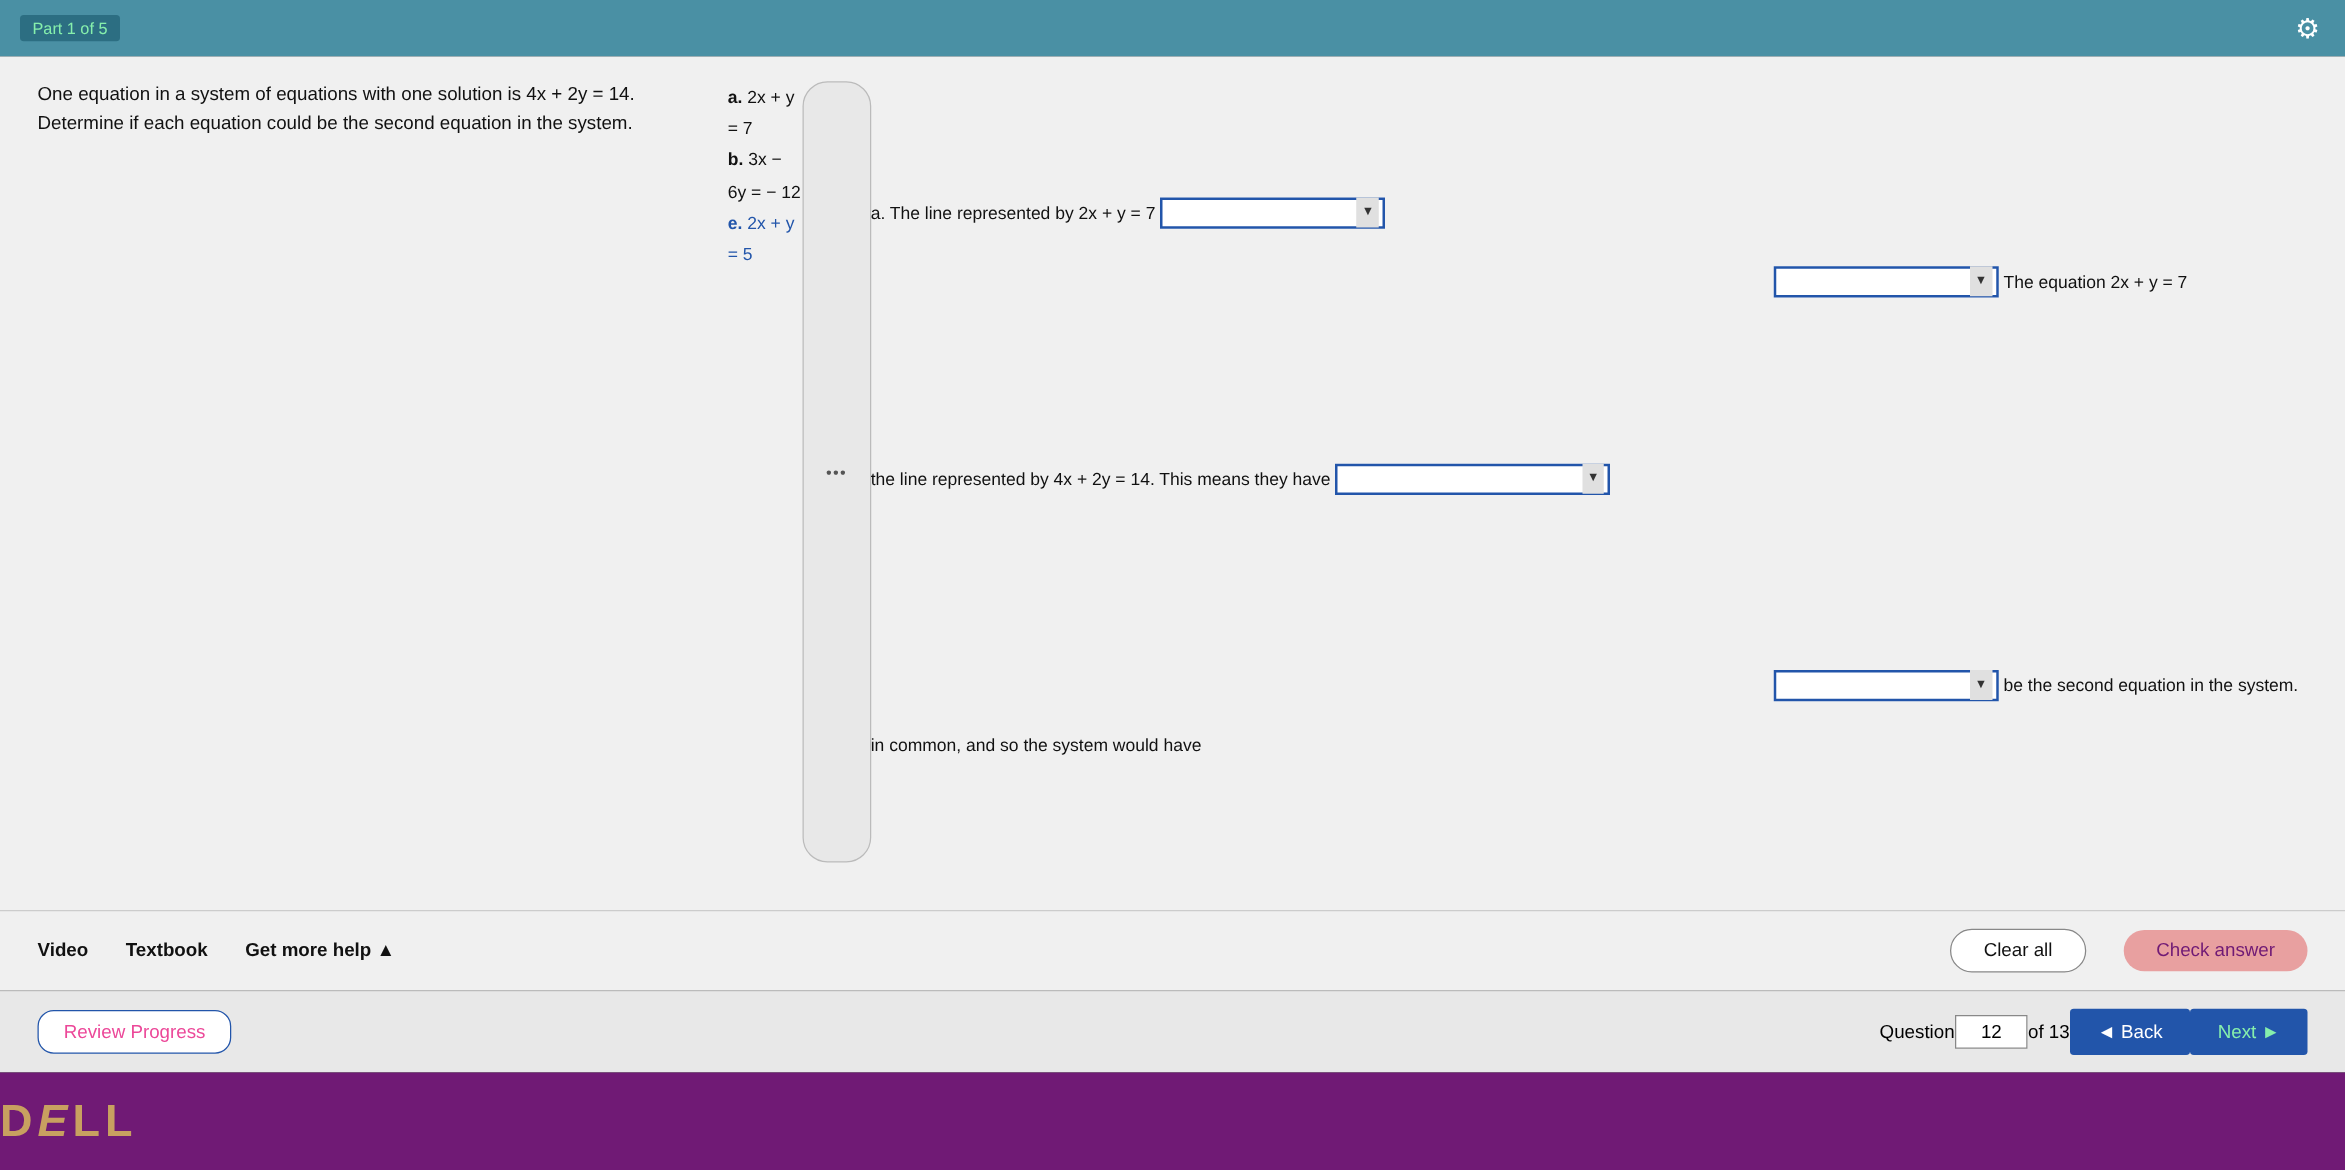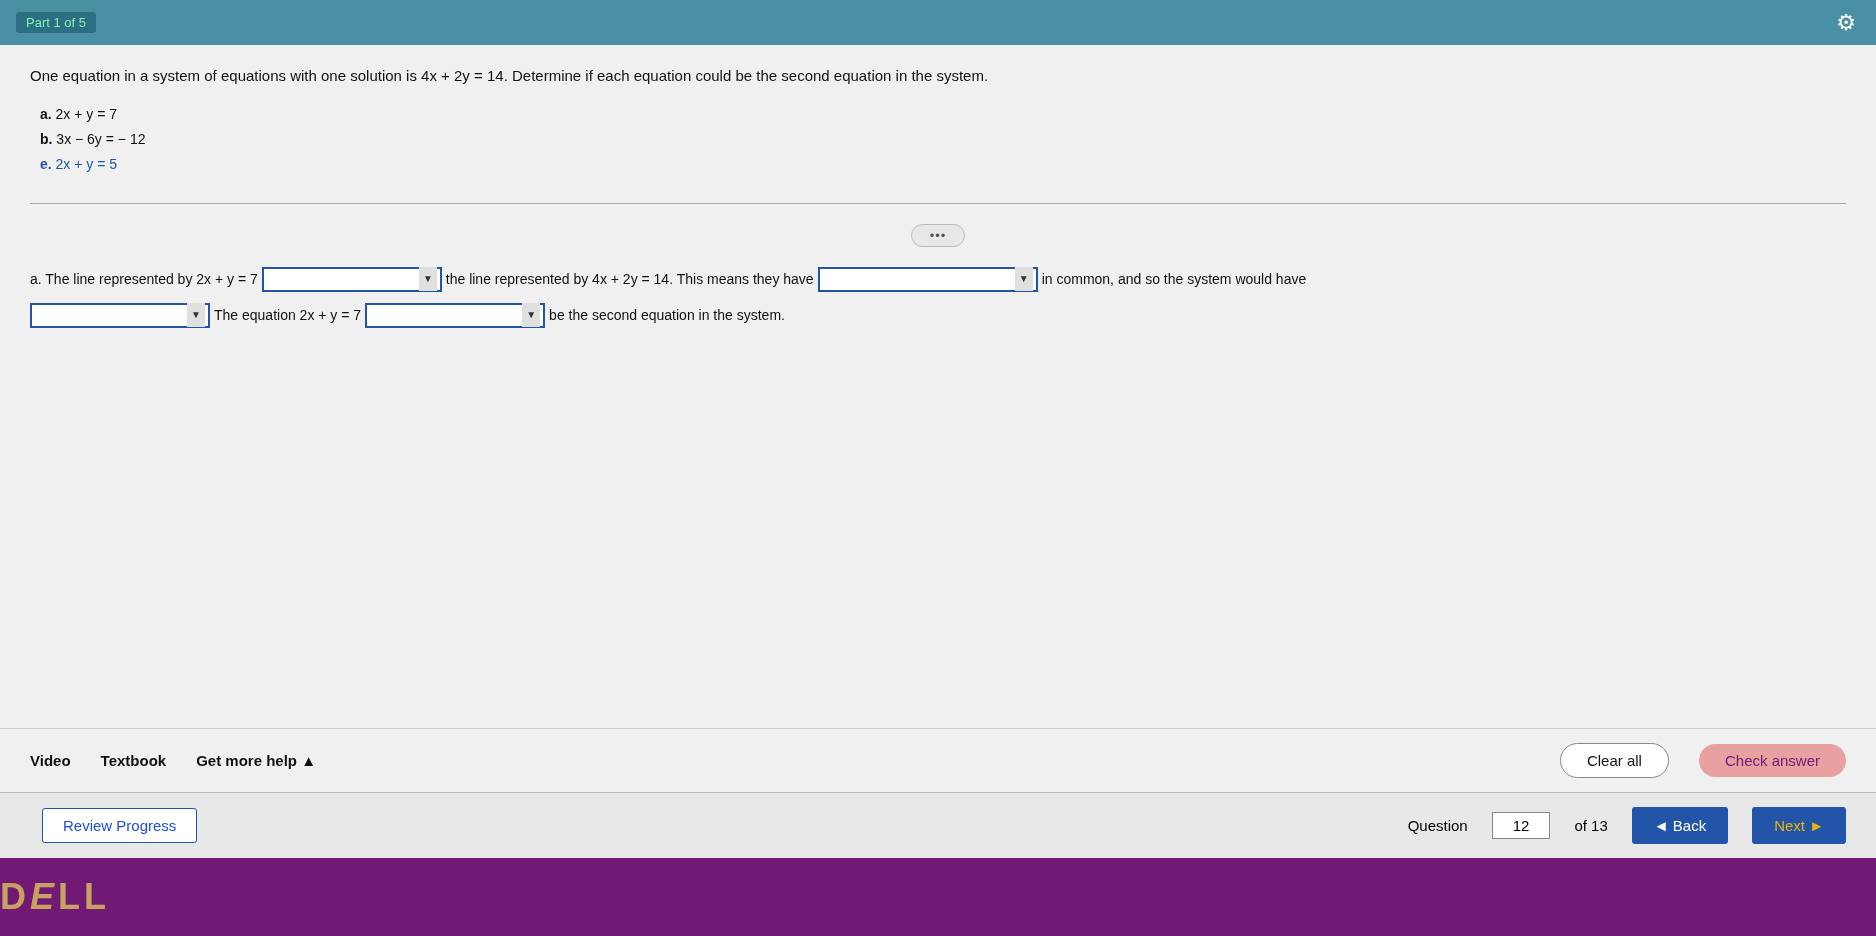--- a/index.html
+++ b/index.html
@@ -49,21 +49,21 @@
       font-size: 22px;
       cursor: pointer;
     }
 
     
     .content-area {
       background: #f0f0f0;
       flex: 1;
       padding: 20px 30px;
       display: flex;
-      flex-direction: column;
+      flex-direction: row;
     }
 
     .problem-statement {
       font-size: 15px;
       color: #111;
       margin-bottom: 14px;
       line-height: 1.5;
     }
 
     .equation-list {
@@ -218,34 +218,33 @@
       background: #e8e8e8;
       border-top: 1px solid #bbb;
       padding: 14px 30px;
       display: flex;
       align-items: center;
     }
 
     .review-progress-btn {
       border: 1px solid #2255aa;
       background: white;
-      color: #1d4ed8;
+      color: #ec4899;
       padding: 8px 20px;
       font-size: 15px;
       cursor: pointer;
-      border-radius: 3px;
-      margin-left: 12px;
+      border-radius: 13px;
     }
 
     .nav-spacer { flex: 1; }
 
     .question-nav {
       display: flex;
       align-items: center;
-      gap: 24px;
+      gap: 0;
       font-size: 15px;
     }
 
     .question-num-box {
       border: 1px solid #888;
       background: white;
       padding: 4px 20px;
       font-size: 15px;
       min-width: 40px;
       text-align: center;
@@ -259,21 +258,21 @@
       font-size: 15px;
       cursor: pointer;
       border-radius: 3px;
       display: flex;
       align-items: center;
       gap: 6px;
     }
 
     .next-btn {
       background: #2255aa;
-      color: #eab308;
+      color: #86efac;
       border: none;
       padding: 10px 22px;
       font-size: 15px;
       cursor: pointer;
       border-radius: 3px;
       display: flex;
       align-items: center;
       gap: 6px;
     }
 

